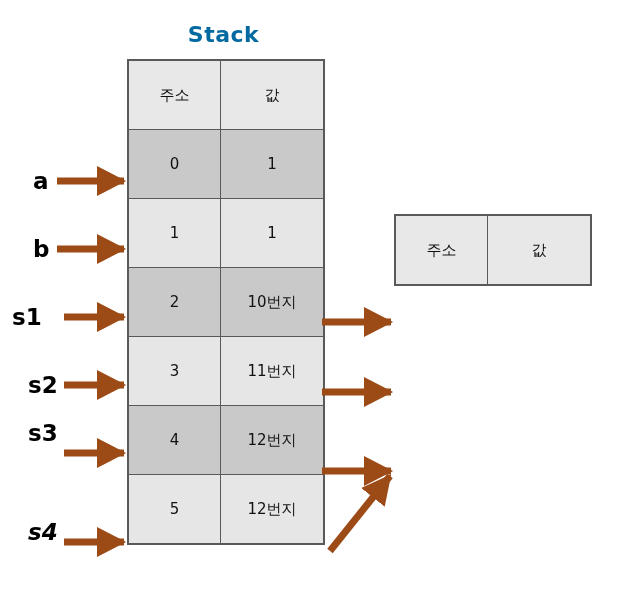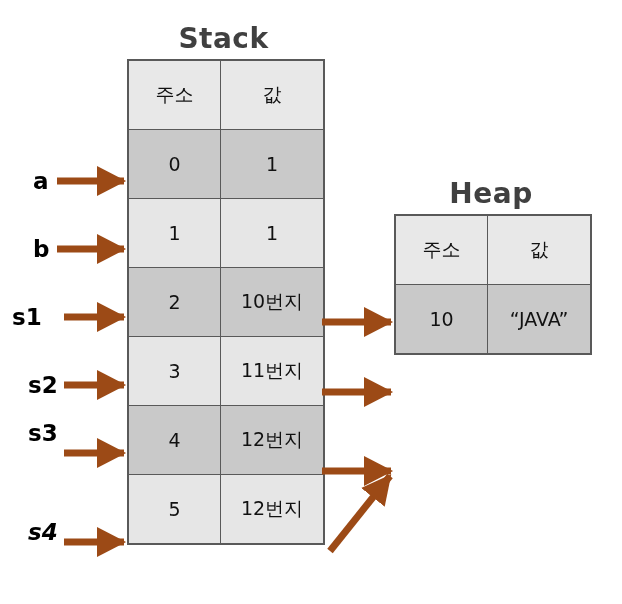--- a/index.html
+++ b/index.html
@@ -19,22 +19,22 @@
     position: absolute;
     left: 0; top: 0;
     width: 622px;
     height: 604px;
   }
 
   
   .table-title {
     position: absolute;
     font-weight: bold;
-    font-size: 28px;
-    color: #404040;
+    font-size: 22px;
+    color: #0369a1;
     letter-spacing: 0.5px;
     text-align: center;
     white-space: nowrap;
   }
   #stack-title {
     left: 127px;
     top: 22px;
     width: 193px;
   }
   #heap-title {
@@ -47,21 +47,21 @@
   .mem-table {
     position: absolute;
     border-collapse: collapse;
     table-layout: fixed;
     border: 2px solid #595959;
   }
   .mem-table td {
     border: 1px solid #595959;
     text-align: center;
     vertical-align: middle;
-    font-size: 19px;
+    font-size: 15px;
     color: #111111;
     font-family: "DejaVu Sans", "Liberation Sans", sans-serif;
     padding: 0;
   }
   .mem-table td.addr-col { width: 91px; }
   .mem-table td.val-col  { width: 102px; }
 
   .row-head td { background: #e8e8e8; height: 68px; }
   .row-dark td { background: #c9c9c9; height: 68px; }
   .row-light td { background: #e6e6e6; height: 68px; }
@@ -95,21 +95,20 @@
     pointer-events: none;
   }
 </style>
 </head>
 <body>
 
 <div id="canvas">
 
   <div class="table-title" id="stack-title">Stack</div>
 
-  <div class="table-title" id="heap-title">Heap</div>
 
   <table class="mem-table" id="stack-table">
     <tbody>
       <tr class="row-head">
         <td class="addr-col">주소</td>
         <td class="val-col">값</td>
       </tr>
       <tr class="row-dark">
         <td class="addr-col">0</td>
         <td class="val-col">1</td>
@@ -136,24 +135,20 @@
       </tr>
     </tbody>
   </table>
 
   <table class="mem-table" id="heap-table">
     <tbody>
       <tr class="row-head">
         <td class="addr-col">주소</td>
         <td class="val-col">값</td>
       </tr>
-      <tr class="row-dark">
-        <td class="addr-col">10</td>
-        <td class="val-col">“JAVA”</td>
-      </tr>
     </tbody>
   </table>
 
   <div class="var-label" style="left:33px; top:170px;">a</div>
   <div class="var-label" style="left:33px; top:238px;">b</div>
   <div class="var-label" style="left:12px; top:306px;">s1</div>
   <div class="var-label" style="left:28px; top:374px;">s2</div>
   <div class="var-label" style="left:28px; top:422px;">s3</div>
   <div class="var-label" style="left:28px; top:521px;font-style:italic;">s4</div>
 

